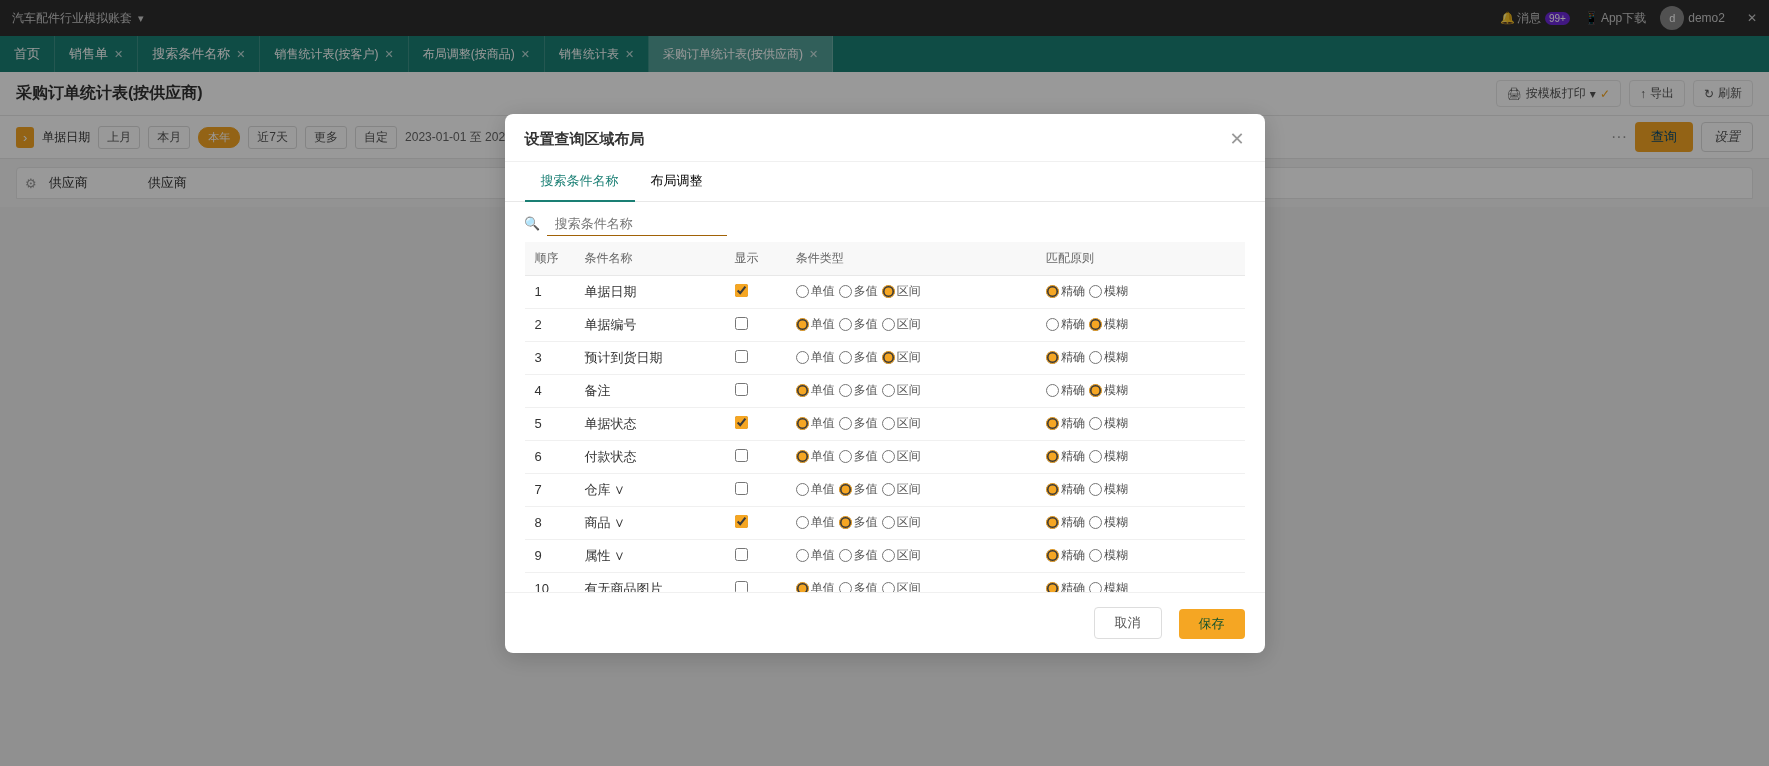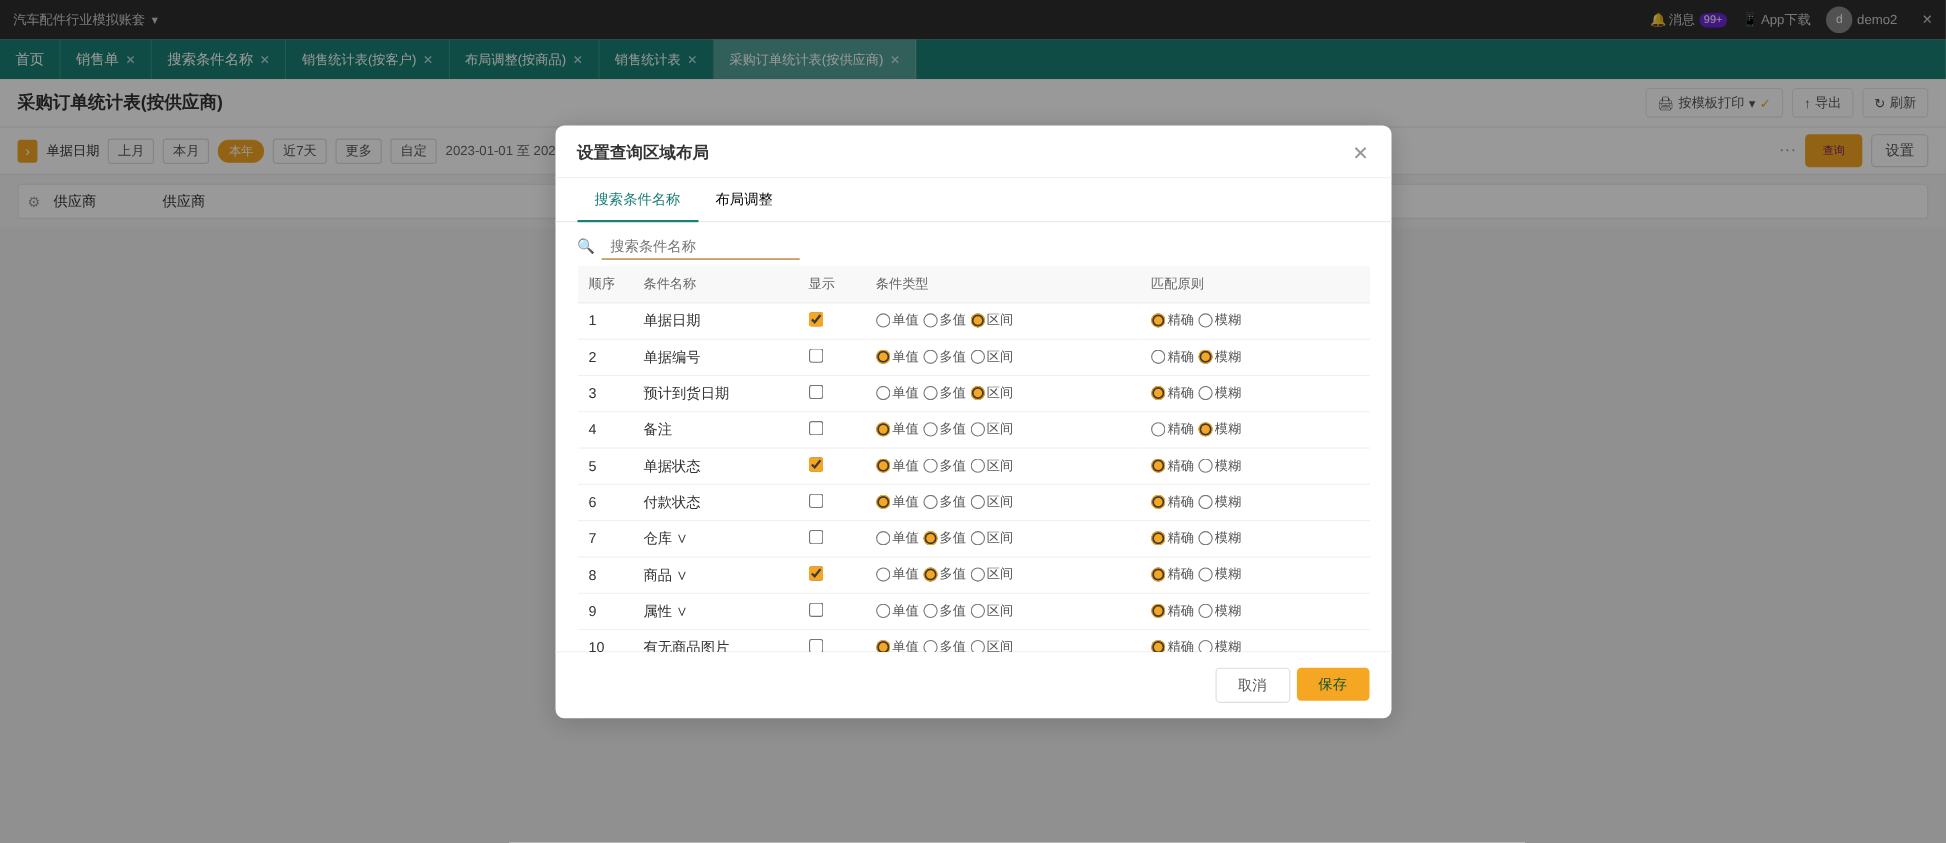--- a/index.html
+++ b/index.html
@@ -60,22 +60,22 @@
       display: flex;
       align-items: center;
       gap: 8px;
       border-bottom: 1px solid #e8e8e8;
     }
     .expand-btn { background: #f5a623; color: #fff; border: none; border-radius: 3px; padding: 3px 7px; cursor: pointer; font-size: 13px; }
     .date-label { font-size: 12px; color: #333; }
     .date-btn { border: 1px solid #ddd; background: #fff; padding: 2px 8px; border-radius: 3px; cursor: pointer; font-size: 12px; color: #555; }
     .date-btn.active-btn { background: #f5a623; color: #fff; border-color: #f5a623; border-radius: 10px; font-size: 11px; padding: 2px 9px; }
     .date-range { font-size: 12px; color: #666; }
-    .btn-query { background: #f5a623; color: #701a75; border: none; border-radius: 4px; padding: 5px 16px; cursor: pointer; font-size: 10px; }
-    .btn-settings { background: #fff; color: #555; border: 1px solid #ddd; border-radius: 4px; padding: 5px 12px; cursor: pointer; font-size: 13px; }
+    .btn-query { background: #f5a623; color: #0c4a6e; border: none; border-radius: 4px; padding: 5px 16px; cursor: pointer; font-size: 13px; }
+    .btn-settings { background: #fff; color: #555; border: 1px solid #ddd; border-radius: 4px; padding: 5px 12px; cursor: pointer; font-size: 13px; font-style: italic; }
     .toolbar-right { margin-left: auto; display: flex; gap: 8px; }
 
     
     .table-area {
       background: #f5f5f5;
       padding: 8px 16px;
     }
     .table-header-row {
       background: #fff;
       display: flex;
@@ -157,22 +157,22 @@
     .radio-group { display: flex; align-items: center; gap: 4px; }
     .radio-item { display: flex; align-items: center; gap: 2px; font-size: 12px; color: #555; white-space: nowrap; }
     .radio-item input[type="radio"] { accent-color: #f5a623; margin: 0; }
     .radio-item.selected input[type="radio"] { accent-color: #f5a623; }
 
     
     .cb { accent-color: #f5a623; }
 
     
     .modal-footer {
-      display: flex; justify-content: flex-end; align-items: flex-start;
-      padding: 14px 20px; border-top: 1px solid #f0f0f0; gap: 6px;
+      display: flex; justify-content: flex-end; align-items: flex-end;
+      padding: 14px 20px; border-top: 1px solid #f0f0f0; gap: 17px;
     }
     .btn-cancel { border: 1px solid #ddd; background: #fff; padding: 6px 20px; border-radius: 4px; cursor: pointer; font-size: 13px; color: #555; }
     .btn-save { background: #f5a623; color: #14532d; border: none; padding: 6px 20px; border-radius: 4px; cursor: pointer; font-size: 13px; }
   </style>
 </head>
 <body>
 
 <div class="top-nav">
   <div class="top-nav-left">
     <span>汽车配件行业模拟账套</span>

